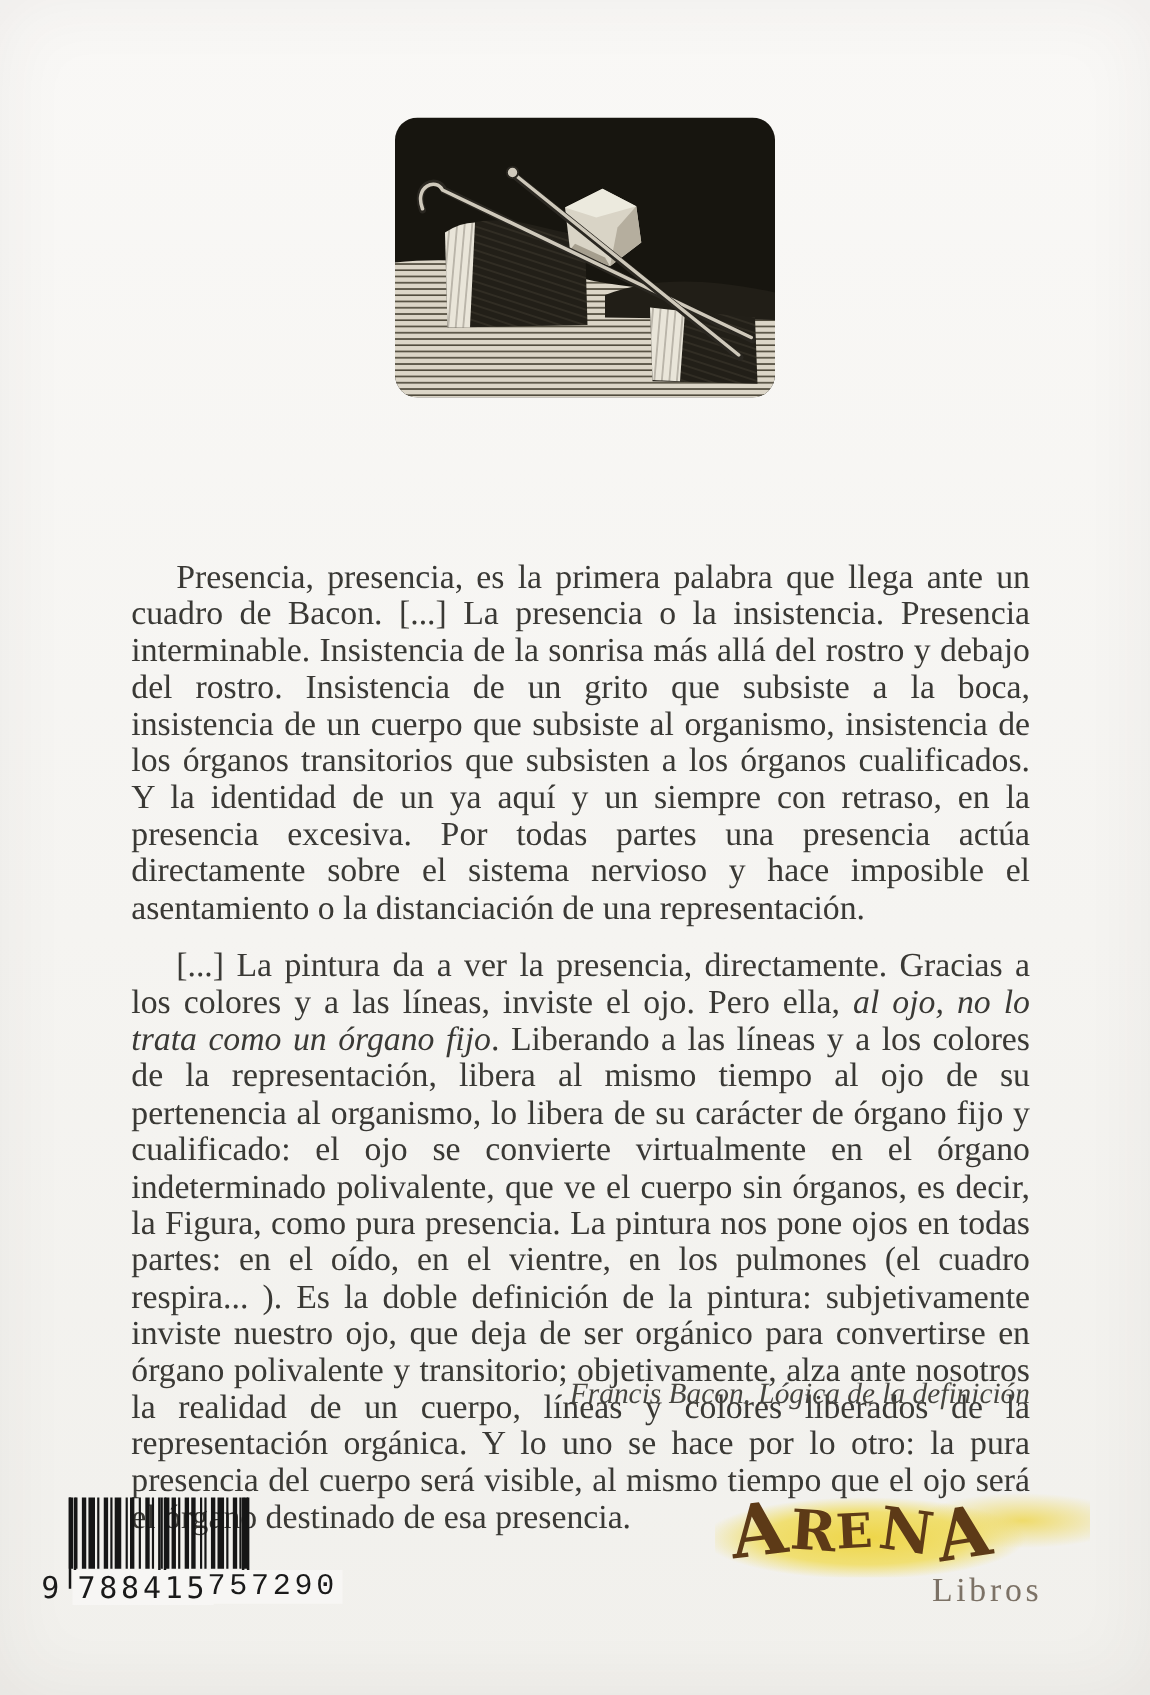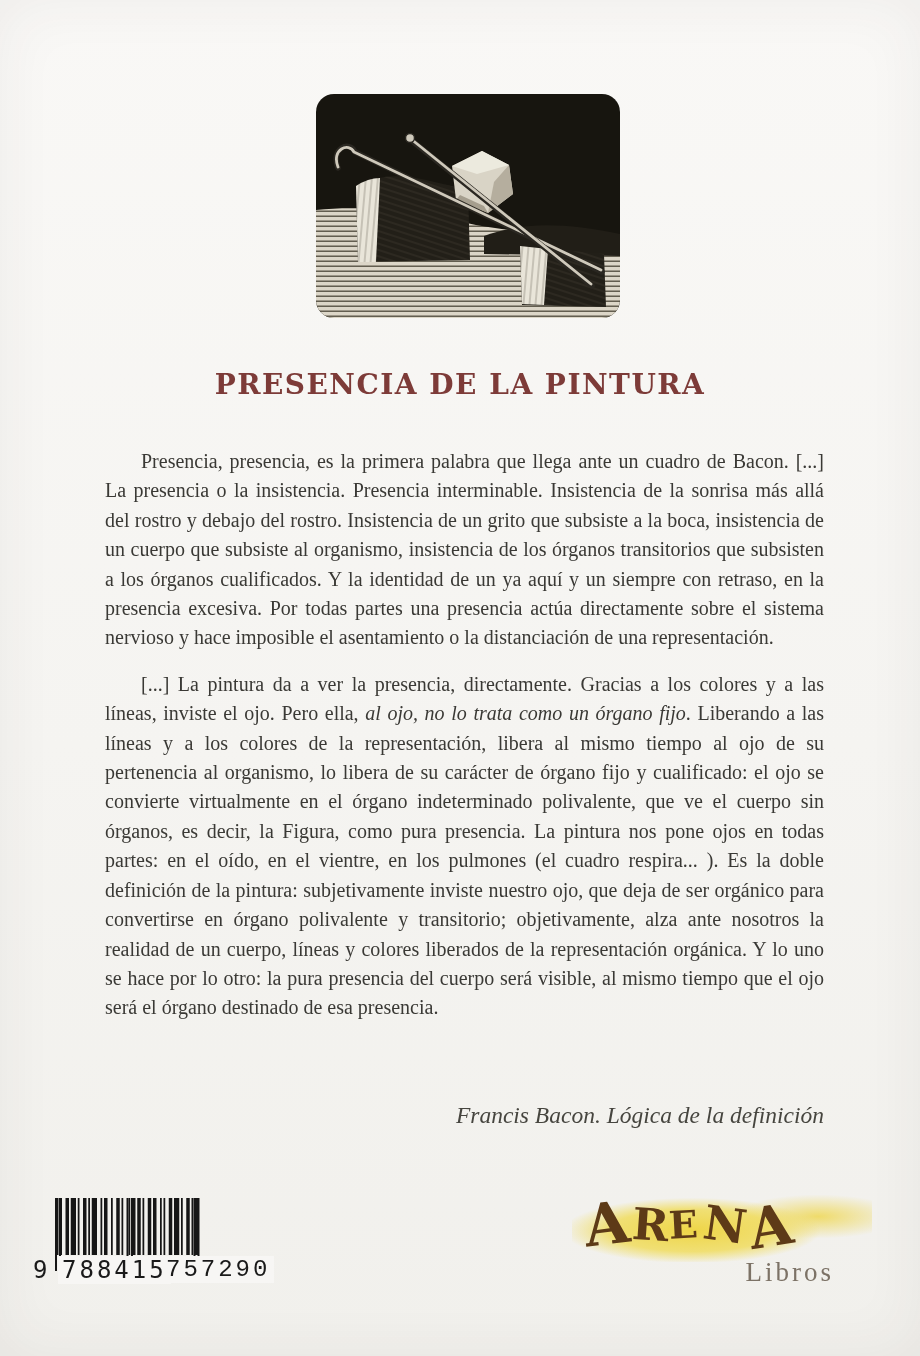--- a/index.html
+++ b/index.html
@@ -12,21 +12,21 @@
   }
   .illustration { position:absolute; left:316px; top:94px; width:304px; height:224px; }
   .title {
     position:absolute; top:368px; left:0; width:100%;
     text-align:center; font-family:"DejaVu Serif", serif;
     font-weight:700; font-size:28px; letter-spacing:1.5px;
     color:#7d3b38;
   }
   .textblock {
     position:absolute; left:105px; top:447px; width:719px;
-    font-size:20px; line-height:29.4px; color:#3a3935;
+    font-size:27px; line-height:29.4px; color:#3a3935;
     text-align:justify;
   }
   .textblock p { text-indent:36px; margin:0 0 17px 0; }
   .textblock em { font-style:italic; }
   .attribution { position:absolute; top:1094px; right:96px; text-align:right; }
   .author {
     font-family:"Liberation Sans", sans-serif; font-weight:700;
     font-variant-caps:small-caps; font-size:25px; letter-spacing:1.5px; color:#1c1c1c;
   }
   .work { font-style:italic; font-size:23.5px; color:#46453f; margin-top:8px; }
@@ -117,21 +117,20 @@
         <path d="M22,74 C14,54 34,46 39,58 L286,178" fill="none" stroke="#2a2721" stroke-width="5.5" stroke-linecap="round"></path>
         <path d="M22,73 C15,55 33,48 38,58 L285,176" fill="none" stroke="#cfc9bb" stroke-width="2.8" stroke-linecap="round"></path>
 
         <path d="M95,46 L276,192" fill="none" stroke="#2a2721" stroke-width="5.5" stroke-linecap="round"></path>
         <path d="M95,45 L275,190" fill="none" stroke="#cfc9bb" stroke-width="2.8" stroke-linecap="round"></path>
         <circle cx="94" cy="44" r="4.5" fill="#cfc9bb" stroke="#2a2721" stroke-width="1.5"></circle>
       </g>
     </svg>
   </div>
 
-  <h1 class="title">PRESENCIA DE LA PINTURA</h1>
 
   <div class="textblock">
     <p><span>Presencia, presencia, es la primera palabra que llega ante un cuadro de Bacon. [...] La presencia o la insistencia. Presencia interminable. Insistencia de la sonrisa más allá del rostro y debajo del rostro. Insistencia de un grito que subsiste a la boca, insistencia de un cuerpo que subsiste al organismo, insistencia de los órganos transitorios que subsisten a los órganos cualificados. Y la identidad de un ya aquí y un siempre con retraso, en la presencia excesiva. Por todas partes una presencia actúa directamente sobre el sistema nervioso y hace imposible el asentamiento o la distanciación de una representación.</span></p>
     <p><span>[...] La pintura da a ver la presencia, directamente. Gracias a los colores y a las líneas, inviste el ojo. Pero ella, </span><em>al ojo, no lo trata como un órgano fijo</em><span>. Liberando a las líneas y a los colores de la representación, libera al mismo tiempo al ojo de su pertenencia al organismo, lo libera de su carácter de órgano fijo y cualificado: el ojo se convierte virtualmente en el órgano indeterminado polivalente, que ve el cuerpo sin órganos, es decir, la Figura, como pura presencia. La pintura nos pone ojos en todas partes: en el oído, en el vientre, en los pulmones (el cuadro respira... ). Es la doble definición de la pintura: subjetivamente inviste nuestro ojo, que deja de ser orgánico para convertirse en órgano polivalente y transitorio; objetivamente, alza ante nosotros la realidad de un cuerpo, líneas y colores liberados de la representación orgánica. Y lo uno se hace por lo otro: la pura presencia del cuerpo será visible, al mismo tiempo que el ojo será el órgano destinado de esa presencia.</span></p>
   </div>
 
   <div class="attribution">
     <div class="work">Francis Bacon. Lógica de la definición</div>
   </div>
 

